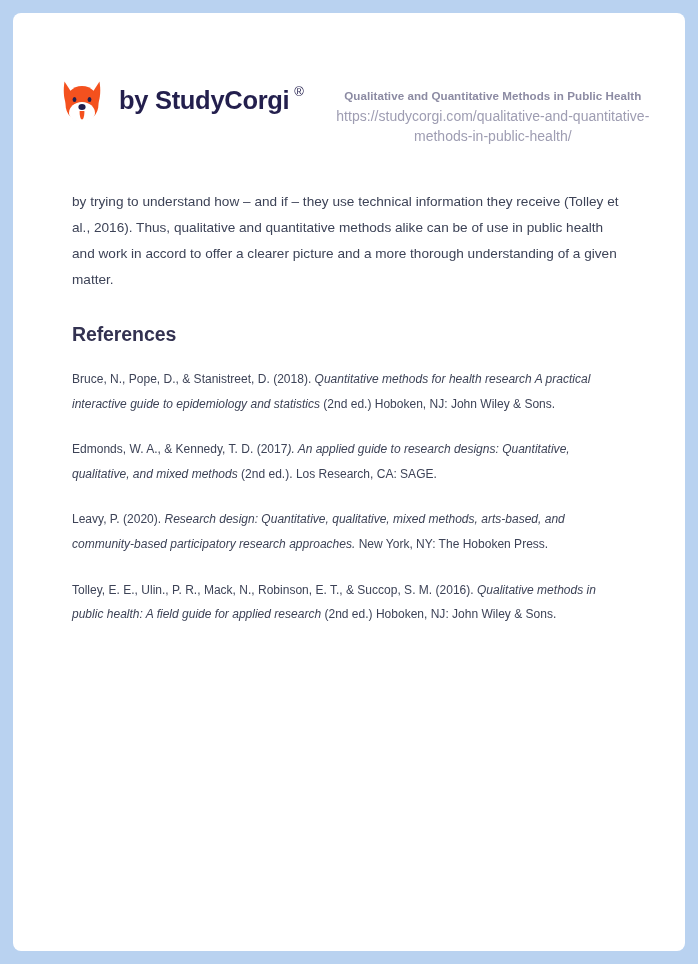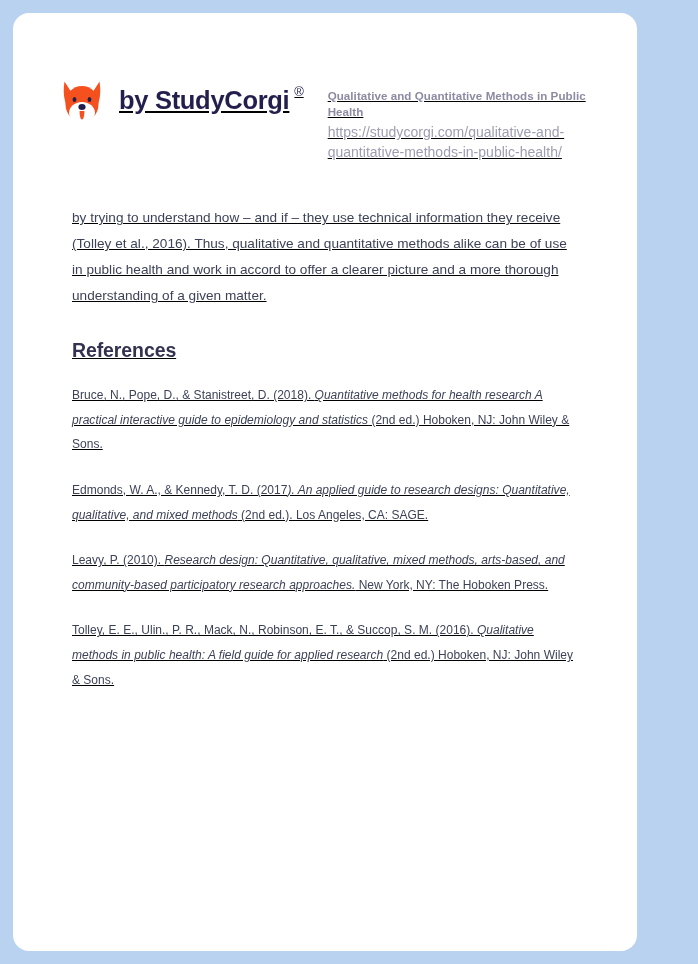--- a/index.html
+++ b/index.html
@@ -10,27 +10,26 @@
     width: 698px;
     height: 964px;
     background: #b9d2f0;
     font-family: "Liberation Sans", sans-serif;
     overflow: hidden;
   }
   .page-card {
     position: absolute;
     left: 13px;
     top: 13px;
-    width: 624px;
+    width: 672px;
     height: 938px;
     background: #ffffff;
-    border-radius: 16px;
+    border-radius: 8px;
     box-sizing: border-box;
     overflow: hidden;
-    text-decoration: underline;
   }
   .page-header {
     display: flex;
     align-items: flex-start;
     justify-content: space-between;
     padding: 59px 27px 0 45px;
   }
   .brand {
     display: flex;
     align-items: center;
@@ -55,21 +54,21 @@
     white-space: nowrap;
   }
   .brand-reg {
     font-size: 13px;
     font-weight: normal;
     margin-left: 5px;
     position: relative;
     top: -3px;
   }
   .header-meta {
-    text-align: left;
+    text-align: center;
     flex: 1 1 auto;
     padding-left: 24px;
     padding-top: 16px;
   }
   .doc-title {
     color: #8c8ba3;
     font-size: 11.6px;
     font-weight: bold;
     line-height: 1.4;
     letter-spacing: 0.05px;
@@ -152,20 +151,20 @@
   </div>
 
   <div class="page-body">
 
     <p class="body-paragraph">by trying to understand how – and if – they use technical information they receive (Tolley et al., 2016). Thus, qualitative and quantitative methods alike can be of use in public health and work in accord to offer a clearer picture and a more thorough understanding of a given matter.</p>
 
     <h2 class="section-heading">References</h2>
 
     <div class="reference-list">
         <p class="reference-item"><span>Bruce, N., Pope, D., &amp; Stanistreet, D. (2018). </span><i>Quantitative methods for health research A practical interactive guide to epidemiology and statistics</i><span> (2nd ed.) Hoboken, NJ: John Wiley &amp; Sons.</span></p>
-        <p class="reference-item"><span>Edmonds, W. A., &amp; Kennedy, T. D. (2017</span><i>). An applied guide to research designs: Quantitative, qualitative, and mixed methods</i><span> (2nd ed.). Los Angeles, CA: SAGE.</span></p>
-        <p class="reference-item"><span>Leavy, P. (2010). </span><i>Research design: Quantitative, qualitative, mixed methods, arts-based, and community-based participatory research approaches.</i><span> New York, NY: The Hoboken Press.</span></p>
+        <p class="reference-item"><span>Edmonds, W. A., &amp; Kennedy, T. D. (2017</span><i>). An applied guide to research designs: Quantitative, qualitative, and mixed methods</i><span> (2nd ed.). Los Research, CA: SAGE.</span></p>
+        <p class="reference-item"><span>Leavy, P. (2020). </span><i>Research design: Quantitative, qualitative, mixed methods, arts-based, and community-based participatory research approaches.</i><span> New York, NY: The Hoboken Press.</span></p>
         <p class="reference-item"><span>Tolley, E. E., Ulin., P. R., Mack, N., Robinson, E. T., &amp; Succop, S. M. (2016). </span><i>Qualitative methods in public health: A field guide for applied research</i><span> (2nd ed.) Hoboken, NJ: John Wiley &amp; Sons.</span></p>
       </div>
 
   </div>
 
 </div>
 
 </body></html>

